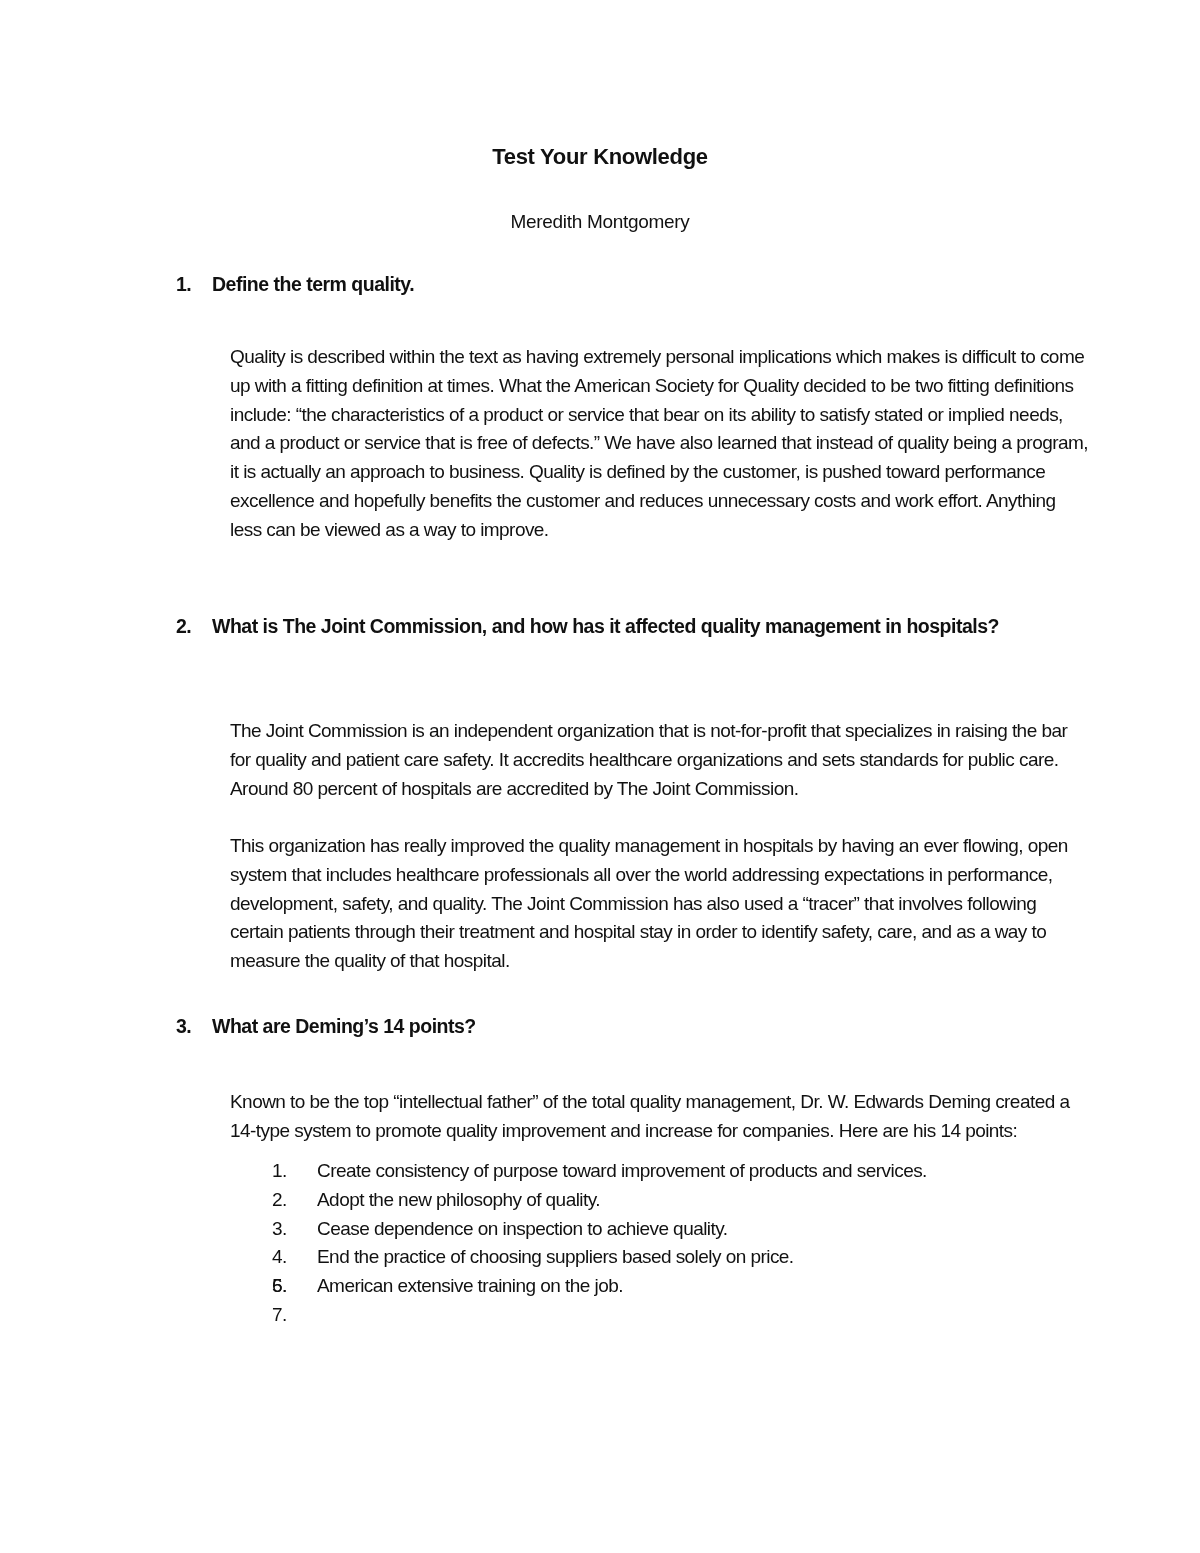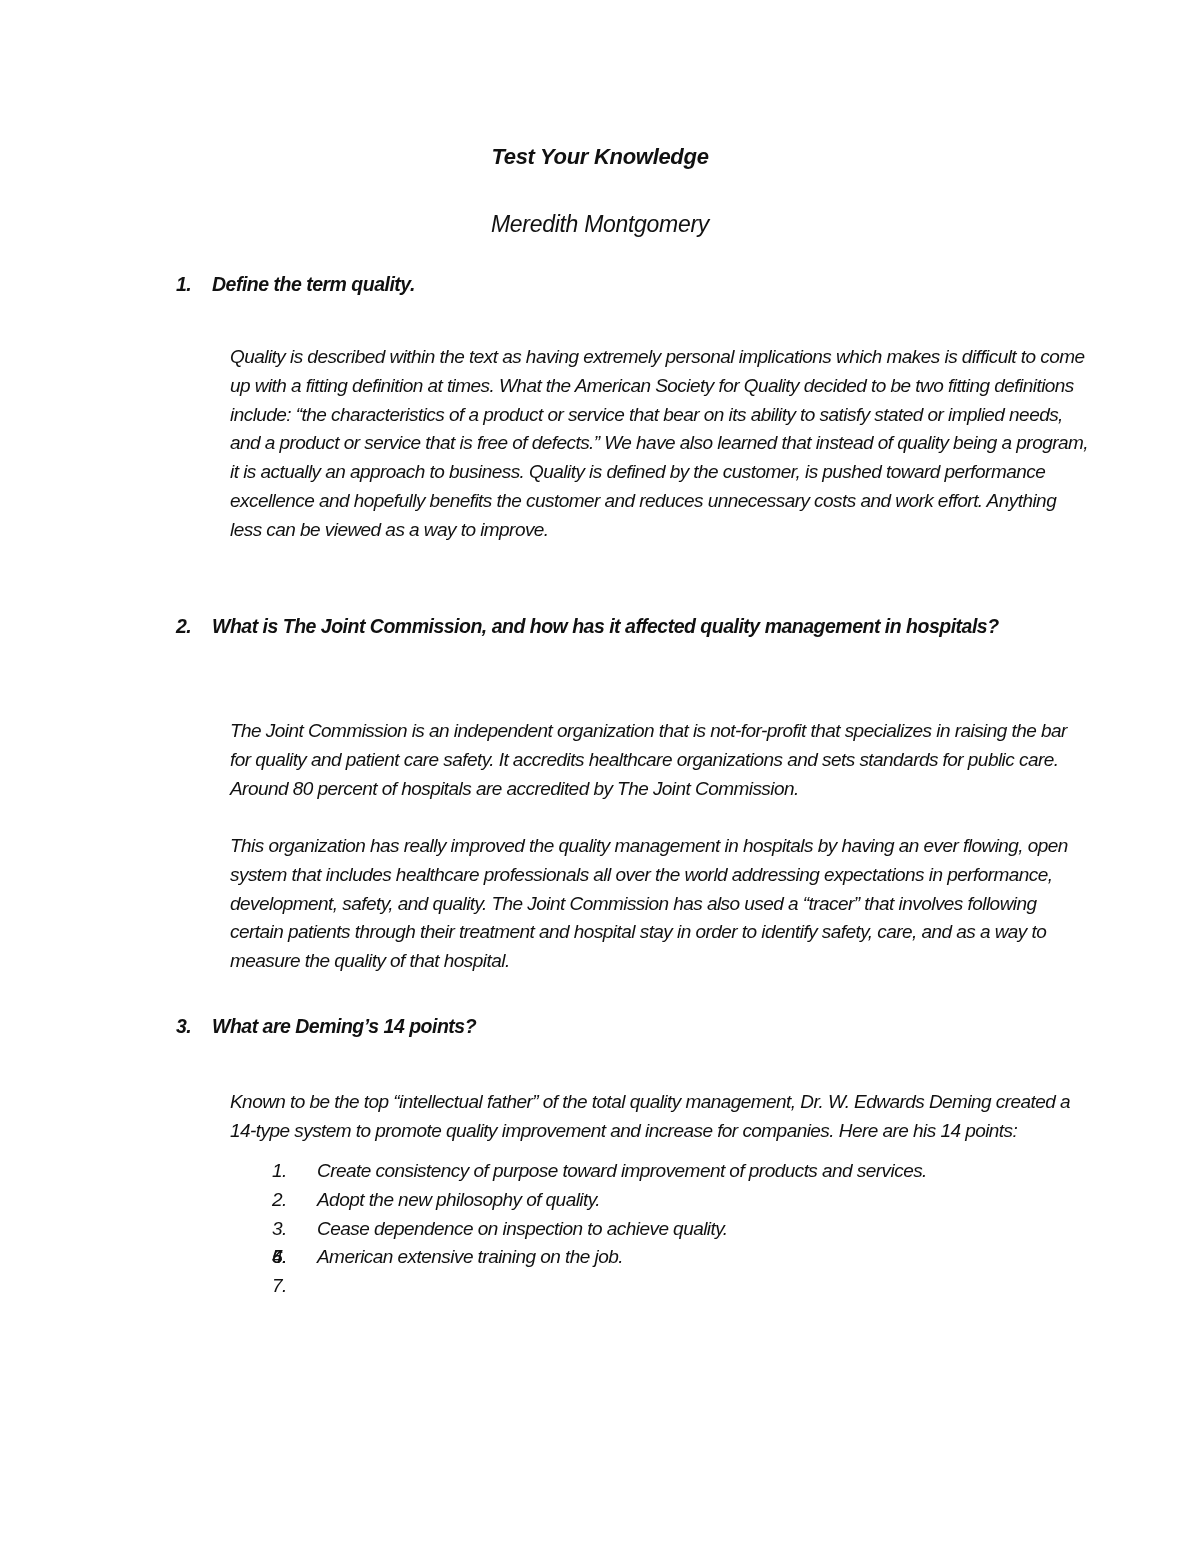--- a/index.html
+++ b/index.html
@@ -13,39 +13,38 @@
     position: relative;
     overflow: hidden;
     font-family: "Liberation Sans", "DejaVu Sans", sans-serif;
     color: #111111;
   }
   .page {
     position: absolute;
     left: 0; top: 0;
     width: 1200px;
     height: 1167px;
-    font-style: italic;
   }
   .title {
     position: absolute;
     top: 144px;
     left: 0;
     width: 1200px;
     text-align: center;
     font-weight: bold;
     font-size: 22px;
     letter-spacing: -0.3px;
   }
   .author {
     position: absolute;
     top: 211px;
     left: 0;
     width: 1200px;
     text-align: center;
-    font-size: 23px;
+    font-size: 19px;
     letter-spacing: -0.3px;
   }
   .q-heading {
     position: absolute;
     left: 176px;
     width: 880px;
     font-weight: bold;
     font-size: 19.5px;
     line-height: 29px;
     letter-spacing: -0.5px;
@@ -125,20 +124,21 @@
     <li>
       <span class="li-num">2.</span>
       <span>Adopt the new philosophy of quality.</span>
     </li>
     <li>
       <span class="li-num">3.</span>
       <span>Cease dependence on inspection to achieve quality.</span>
     </li>
     <li>
       <span class="li-num">4.</span>
+      <span>End the practice of choosing suppliers based solely on price.</span>
     </li>
     <li>
       <span class="li-num">5.</span>
     </li>
     <li>
       <span class="li-num">6.</span>
       <span>American extensive training on the job.</span>
     </li>
     <li>
       <span class="li-num">7.</span>

